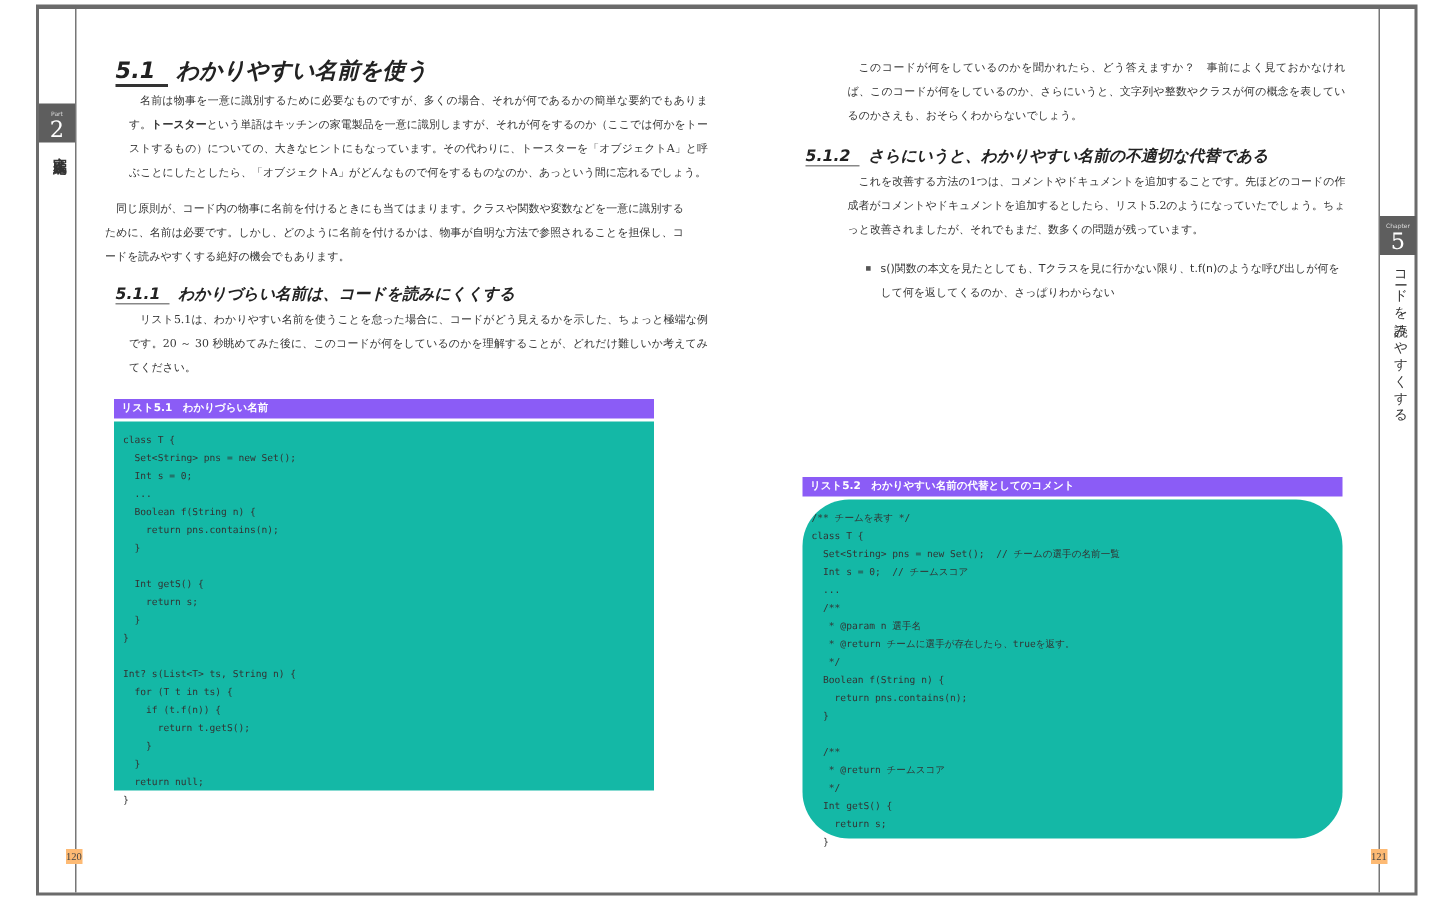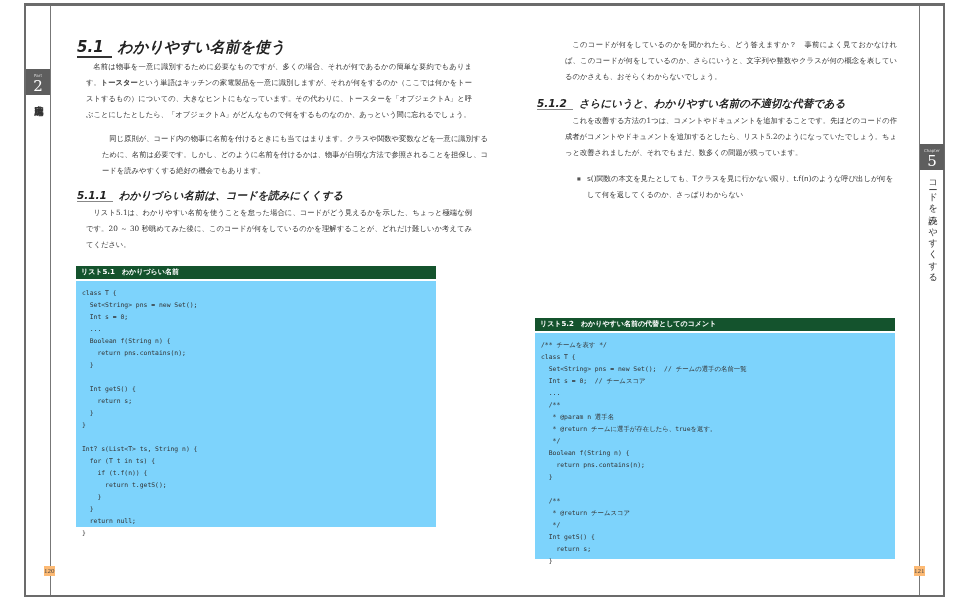--- a/index.html
+++ b/index.html
@@ -15,23 +15,23 @@
   .side-vert { position: absolute; writing-mode: vertical-rl; font-family: "DejaVu Sans", sans-serif;
                font-size: 9px; font-weight: bold; color: #333; letter-spacing: 1px; }
   .folio { position: absolute; font-size: 7px; color: #444; background: #fdba74; font-family: Liberation Serif, serif; padding: 1px 0; }
   .h1 { position: absolute; font-family: "DejaVu Sans", sans-serif; font-weight: bold; font-style: italic; font-size: 15px; color: #222; white-space: nowrap; }
   .h1 .num { border-bottom: 2px solid #333; padding-right: 8px; margin-right: 6px; margin-top: 31px; }
   .h2 { position: absolute; font-family: "DejaVu Sans", sans-serif; font-weight: bold; font-style: italic; font-size: 10.5px; color: #222; white-space: nowrap; }
   .h2 .num { border-bottom: 1.5px solid #888; padding-right: 6px; margin-right: 6px; }
   .para { position: absolute; font-size: 7.3px; line-height: 16px; color: #333; text-indent: 1em; text-align: justify; }
   .para b { font-family: "DejaVu Sans", sans-serif; }
   .listing { position: absolute; }
-  .listing .cap { background: #14532d; color: #fff; font-family: "DejaVu Sans", sans-serif;
+  .listing .cap { background: #8b5cf6; color: #fff; font-family: "DejaVu Sans", sans-serif;
                   font-weight: bold; font-size: 7px; height: 13px; line-height: 13px; padding-left: 5px; }
-  .listing .body { background: #7dd3fc; margin-top: 2px; padding: 6px 6px 4px 6px; }
+  .listing .body { background: #14b8a6; margin-top: 2px; padding: 6px 6px 4px 6px; }
   .listing pre { margin: 0; font-family: "DejaVu Sans Mono", monospace; font-size: 6.4px; line-height: 12px; color: #333; }
   .bullets { position: absolute; list-style: none; margin: 0; padding: 0; font-family: "DejaVu Sans", sans-serif;
              font-size: 7.3px; line-height: 16px; color: #333; }
   .bullets li { position: relative; padding-left: 10px; margin-bottom: 0; }
   .bullets li::before { content: "■"; position: absolute; left: 0; font-size: 4px; top: 0; color: #555; }
 </style>
 </head>
 <body>
 
 <div class="frame"></div>
@@ -52,21 +52,21 @@
 <div class="side-vert" style="left:926px; top:174px; font-weight:normal;">コードを読みやすくする</div>
 <div class="folio" style="left:914px; top:566px;">121</div>
 
 <div class="h1" style="left:77px; top:38px;">
   <span class="num">5.1</span><span>わかりやすい名前を使う</span>
 </div>
 
 <div class="para" style="left:86px; top:59px; width:386px;">
   <span>名前は物事を一意に識別するために必要なものですが、多くの場合、それが何であるかの簡単な要約でもあります。</span><b>トースター</b><span>という単語はキッチンの家電製品を一意に識別しますが、それが何をするのか（ここでは何かをトーストするもの）についての、大きなヒントにもなっています。その代わりに、トースターを「オブジェクトA」と呼ぶことにしたとしたら、「オブジェクトA」がどんなもので何をするものなのか、あっという間に忘れるでしょう。</span>
 </div>
-<div class="para" style="left:102px; top:131px; width:386px;">同じ原則が、コード内の物事に名前を付けるときにも当てはまります。クラスや関数や変数などを一意に識別するために、名前は必要です。しかし、どのように名前を付けるかは、物事が自明な方法で参照されることを担保し、コードを読みやすくする絶好の機会でもあります。</div>
+<div class="para" style="left:70px; top:131px; width:386px;">同じ原則が、コード内の物事に名前を付けるときにも当てはまります。クラスや関数や変数などを一意に識別するために、名前は必要です。しかし、どのように名前を付けるかは、物事が自明な方法で参照されることを担保し、コードを読みやすくする絶好の機会でもあります。</div>
 
 <div class="h2" style="left:77px; top:189px;">
   <span class="num">5.1.1</span><span>わかりづらい名前は、コードを読みにくくする</span>
 </div>
 <div class="para" style="left:86px; top:205px; width:386px;">リスト5.1は、わかりやすい名前を使うことを怠った場合に、コードがどう見えるかを示した、ちょっと極端な例です。20 ～ 30 秒眺めてみた後に、このコードが何をしているのかを理解することが、どれだけ難しいか考えてみてください。</div>
 
 <div class="listing" style="left:76px; top:266px; width:360px;">
   <div class="cap">リスト5.1　わかりづらい名前</div>
   <div class="body" style="height:236px;">
     <pre>class T {
@@ -99,21 +99,21 @@
   <span class="num">5.1.2</span><span>さらにいうと、わかりやすい名前の不適切な代替である</span>
 </div>
 <div class="para" style="left:565px; top:113px; width:332px;">これを改善する方法の1つは、コメントやドキュメントを追加することです。先ほどのコードの作成者がコメントやドキュメントを追加するとしたら、リスト5.2のようになっていたでしょう。ちょっと改善されましたが、それでもまだ、数多くの問題が残っています。</div>
 
 <ul class="bullets" style="left:577px; top:171px; width:320px;">
   <li>s()関数の本文を見たとしても、Tクラスを見に行かない限り、t.f(n)のような呼び出しが何をして何を返してくるのか、さっぱりわからない</li>
 </ul>
 
 <div class="listing" style="left:535px; top:318px; width:360px;">
   <div class="cap">リスト5.2　わかりやすい名前の代替としてのコメント</div>
-  <div class="body" style="height:216px;">
+  <div class="body" style="height:216px;border-radius:31px;">
     <pre>/** チームを表す */
 class T {
   Set&lt;String&gt; pns = new Set();  // チームの選手の名前一覧
   Int s = 0;  // チームスコア
   ...
   /**
    * @param n 選手名
    * @return チームに選手が存在したら、trueを返す。
    */
   Boolean f(String n) {

